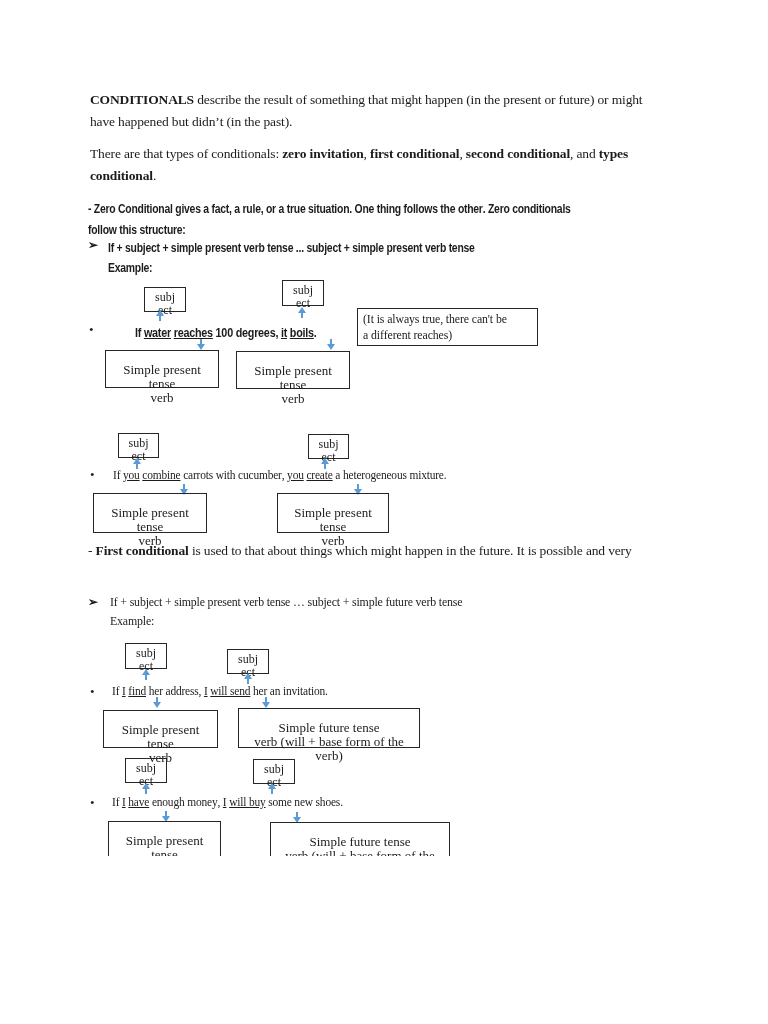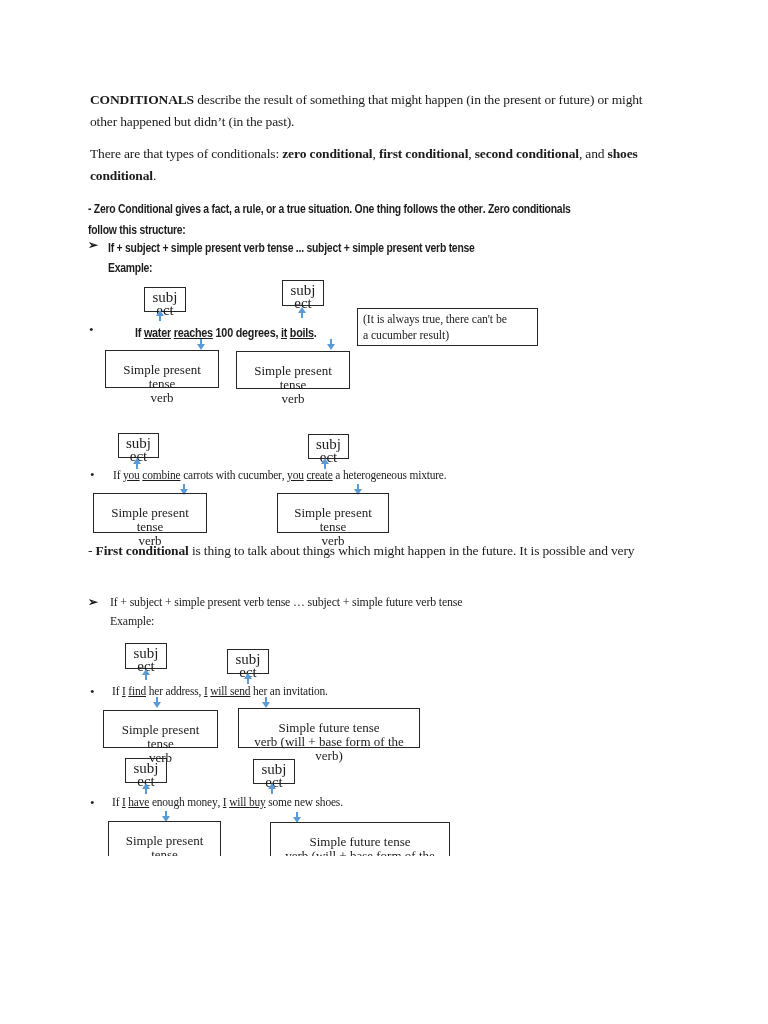--- a/index.html
+++ b/index.html
@@ -15,40 +15,40 @@
   .sent.serif{font-size:13px;letter-spacing:-0.2px;transform:scaleX(0.88);transform-origin:0 50%;}
   .sent.sansblk{transform:scaleX(0.8);transform-origin:0 50%;}
   .b{font-weight:bold;}
   .u{text-decoration:underline;}
   .bullet{position:absolute;font-family:"Liberation Serif",serif;font-size:13px;}
   .glyph{position:absolute;font-size:12px;}
   .glyph.sans{font-family:"Liberation Sans",sans-serif;font-weight:bold;}
   .box{position:absolute;box-sizing:border-box;border:1.6px solid #262626;
        font-family:"Liberation Serif",serif;text-align:center;}
   .box div{white-space:nowrap;}
-  .subj{font-size:15px;line-height:13px;padding-top:3px;}
+  .subj{font-size:12px;line-height:13px;padding-top:3px;}
   .sp{font-size:13px;line-height:14px;padding-top:12px;}
   .comment{font-size:11.8px;line-height:16px;text-align:left;padding:2px 5px;letter-spacing:-0.1px;}
   .arrow{position:absolute;width:9px;}
   .tri{width:0;height:0;border-left:4.5px solid transparent;border-right:4.5px solid transparent;margin:0 auto;}
   .arrow.up .tri{border-bottom:6px solid var(--blue,#5b9bd5);}
   .arrow.down .tri{border-top:6px solid var(--blue,#5b9bd5);}
   .stem{width:2px;height:5px;background:var(--blue,#5b9bd5);margin:0 auto;}
 </style>
 </head>
 <body>
 
 <div class="page">
 
   <div class="para serif" style="left:90px;top:89px;">
       <div><span class="b">CONDITIONALS</span><span> describe the result of something that might happen (in the present or future) or might</span></div>
-      <div><span>other happened but didn’t (in the past).</span></div>
+      <div><span>have happened but didn’t (in the past).</span></div>
     </div>
   <div class="para serif" style="left:90px;top:143px;">
-      <div><span>There are that types of conditionals: </span><span class="b">zero conditional</span><span>, </span><span class="b">first conditional</span><span>, </span><span class="b">second conditional</span><span>, and </span><span class="b">shoes</span></div>
+      <div><span>There are that types of conditionals: </span><span class="b">zero invitation</span><span>, </span><span class="b">first conditional</span><span>, </span><span class="b">second conditional</span><span>, and </span><span class="b">types</span></div>
       <div><span class="b">conditional</span><span>.</span></div>
     </div>
 
   <div class="para sansblk" style="left:88px;top:198px;letter-spacing:-0.3px;">
       <div><span>- Zero Conditional gives a fact, a rule, or a true situation. One thing follows the other. Zero conditionals</span></div>
       <div><span>follow this structure:</span></div>
     </div>
   <span class="glyph sans" style="left:88px;top:238px;">➢</span>
   <div class="sent sansblk" style="left:108px;top:237px;">If + subject + simple present verb tense ... subject + simple present verb tense</div>
   <div class="sent sansblk" style="left:108px;top:257px;">Example:</div>
@@ -79,21 +79,21 @@
       <div class="stem"></div>
       <div class="tri"></div>
     </div>
   <div class="arrow down" style="left:326px;top:339px;">
       <div class="stem"></div>
       <div class="tri"></div>
     </div>
 
   <div class="box comment" style="left:357px;top:308px;width:181px;height:38px;">
       <div>(It is always true, there can't be</div>
-      <div>a cucumber result)</div>
+      <div>a different reaches)</div>
     </div>
 
   <div class="box sp" style="left:105px;top:350px;width:114px;height:38px;">
       <div>Simple present</div>
       <div>tense</div>
       <div>verb</div>
     </div>
   <div class="box sp" style="left:236px;top:351px;width:114px;height:38px;">
       <div>Simple present</div>
       <div>tense</div>
@@ -136,21 +136,21 @@
       <div>tense</div>
       <div>verb</div>
     </div>
   <div class="box sp" style="left:277px;top:493px;width:112px;height:40px;">
       <div>Simple present</div>
       <div>tense</div>
       <div>verb</div>
     </div>
 
   <div class="para serif indent2" style="left:88px;top:540px;">
-      <div><span>- </span><span class="b">First conditional</span><span> is thing to talk about things which might happen in the future. It is possible and very</span></div>
+      <div><span>- </span><span class="b">First conditional</span><span> is used to that about things which might happen in the future. It is possible and very</span></div>
     </div>
   <span class="glyph serif" style="left:88px;top:595px;font-weight:bold;">➢</span>
   <div class="sent serif" style="left:110px;top:594px;font-size:13.5px;">If + subject + simple present verb tense …  subject + simple future verb tense</div>
   <div class="sent serif" style="left:110px;top:613px;font-size:13.5px;">Example:</div>
 
   <div class="box subj" style="left:125px;top:643px;width:42px;height:26px;">
       <div>subj</div>
       <div>ect</div>
     </div>
   <div class="box subj" style="left:227px;top:649px;width:42px;height:25px;">

